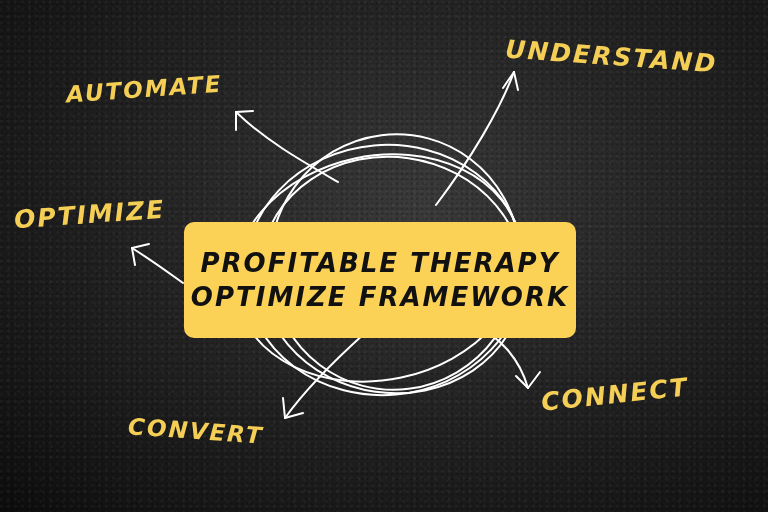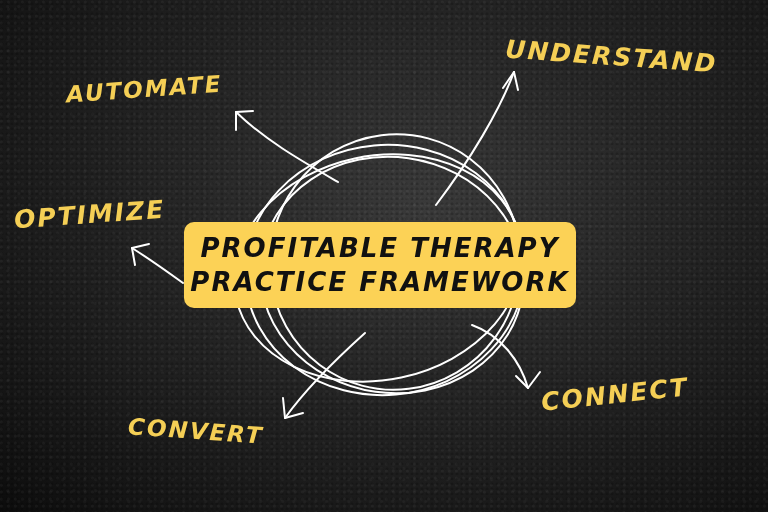--- a/index.html
+++ b/index.html
@@ -16,21 +16,21 @@
         radial-gradient(circle at 40% 80%, rgba(0,0,0,0.2) 0 1px, transparent 2px);
       background-size: 7px 7px, 11px 11px, 5px 5px;
     }
     svg.lines { position: absolute; left: 0; top: 0; }
     .label {
       position: absolute; color: #f5cf55;
       font-family: "DejaVu Sans", sans-serif; font-weight: bold; font-style: italic;
       letter-spacing: 2px; white-space: nowrap;
     }
     .center-box {
-      position: absolute; left: 184px; top: 222px; width: 392px; height: 86px;
+      position: absolute; left: 184px; top: 222px; width: 392px; height: 116px;
       background: #fcd256; border-radius: 10px;
       display: flex; flex-direction: column; align-items: center; justify-content: center;
     }
     .center-box span {
       font-family: "DejaVu Sans", sans-serif; font-weight: bold; font-style: italic;
       font-size: 26px; letter-spacing: 2px; color: #111; line-height: 34px;
     }
   </style>
 </head>
 <body>
@@ -58,21 +58,21 @@
       <path d="M365 333 C335 360, 305 390, 285 418"></path>
       <path d="M285 418 L283 398 M285 418 L303 413"></path>
 
       <path d="M472 325 C500 335, 520 360, 528 388"></path>
       <path d="M528 388 L516 376 M528 388 L540 372"></path>
     </g>
   </svg>
 
   <div class="center-box">
     <span>PROFITABLE THERAPY</span>
-    <span>PRACTICE FRAMEWORK</span>
+    <span>OPTIMIZE FRAMEWORK</span>
   </div>
 
   <div class="label" style="left:505px; top:42px; font-size:25px; transform:rotate(4deg);">UNDERSTAND</div>
   <div class="label" style="left:66px; top:76px; font-size:23px; transform:rotate(-4deg);">AUTOMATE</div>
   <div class="label" style="left:14px; top:200px; font-size:25px; transform:rotate(-4deg);">OPTIMIZE</div>
   <div class="label" style="left:128px; top:418px; font-size:23px; transform:rotate(4deg);">CONVERT</div>
   <div class="label" style="left:541px; top:380px; font-size:25px; transform:rotate(-6deg);">CONNECT</div>
 </div>
 
 </body></html>

